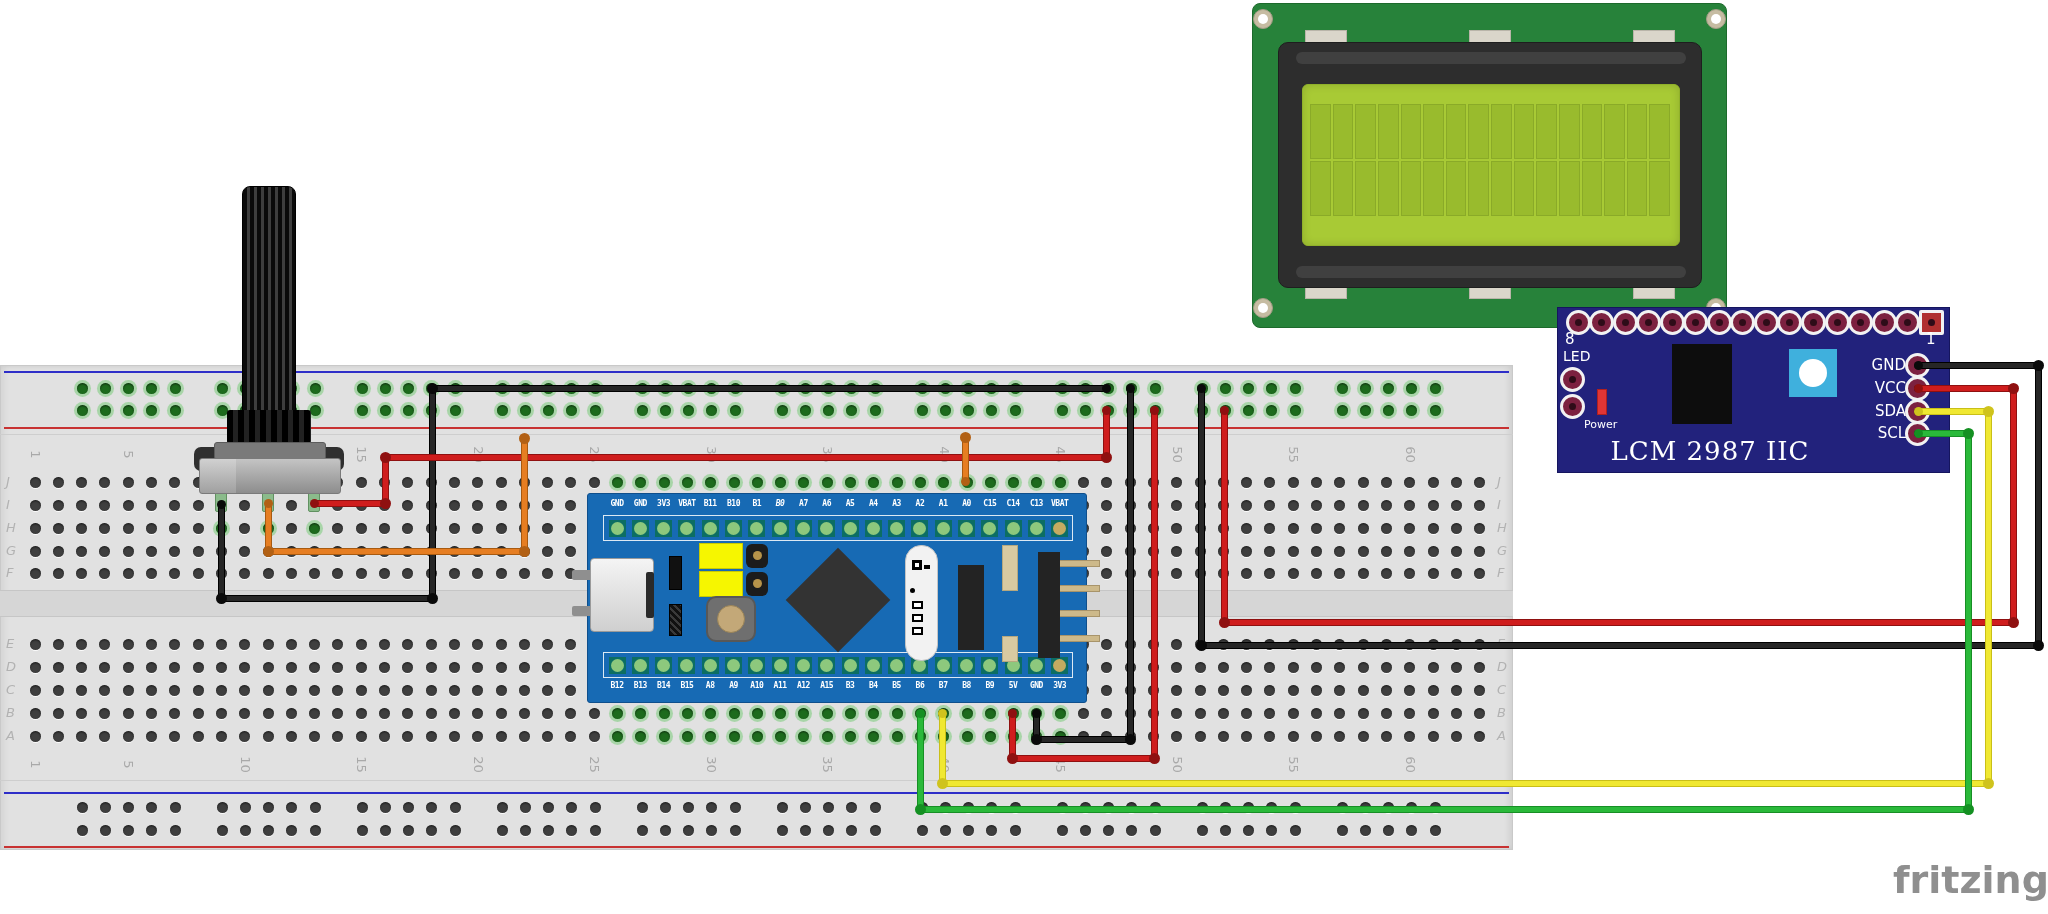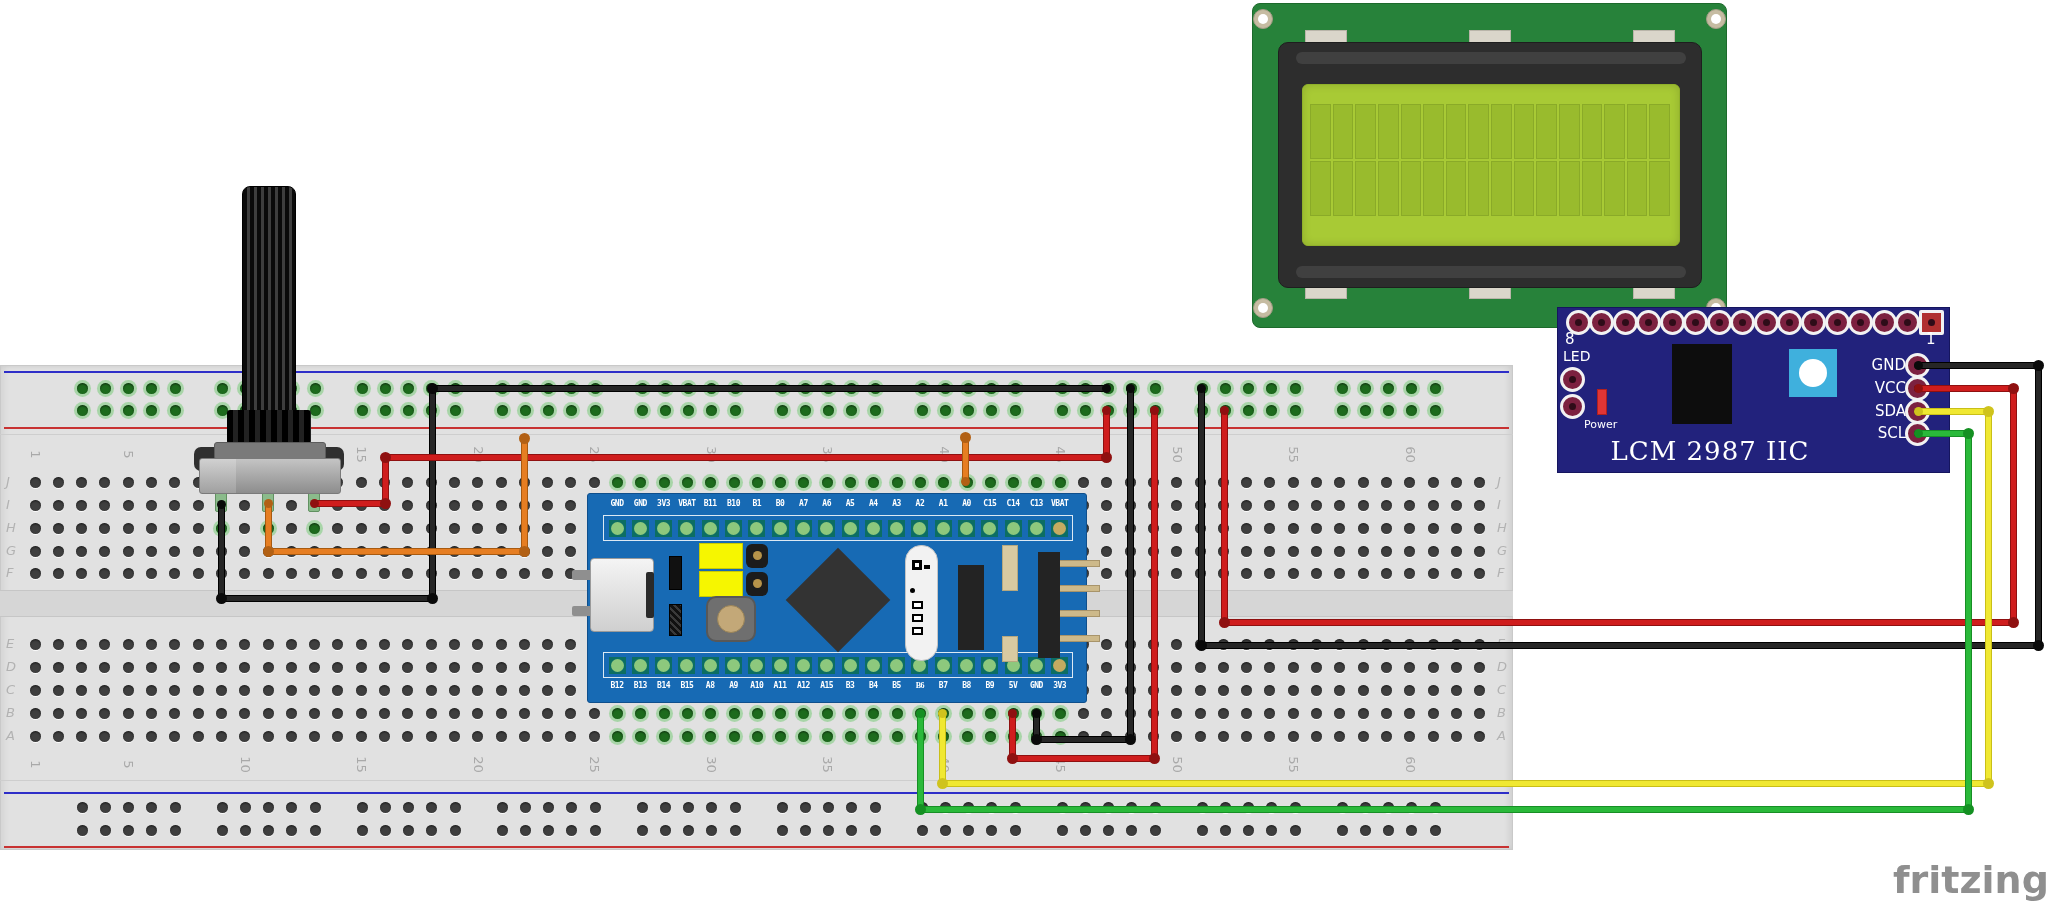--- a/index.html
+++ b/index.html
@@ -1023,21 +1023,21 @@
         <div class="pin-sq" style="left: 725px; top: 519.5px;"></div>
         <div class="pin-circ" style="left: 727px; top: 521.5px;"></div>
         <div class="pin-sq" style="left: 725px; top: 656.5px;"></div>
         <div class="pin-circ" style="left: 727px; top: 658.5px;"></div>
         <div class="stm-label" style="left: 744.8px; top: 499px;">B1</div>
         <div class="stm-label" style="left: 744.8px; top: 681px;">A10</div>
         <div class="pin-sq" style="left: 748.3px; top: 519.5px;"></div>
         <div class="pin-circ" style="left: 750.3px; top: 521.5px;"></div>
         <div class="pin-sq" style="left: 748.3px; top: 656.5px;"></div>
         <div class="pin-circ" style="left: 750.3px; top: 658.5px;"></div>
-        <div class="stm-label" style="left: 768.1px; top: 499px;">B0</div>
+        <div class="stm-label" style="left: 768.1px; top: 499px; font-style: italic;">B0</div>
         <div class="stm-label" style="left: 768.1px; top: 681px;">A11</div>
         <div class="pin-sq" style="left: 771.6px; top: 519.5px;"></div>
         <div class="pin-circ" style="left: 773.6px; top: 521.5px;"></div>
         <div class="pin-sq" style="left: 771.6px; top: 656.5px;"></div>
         <div class="pin-circ" style="left: 773.6px; top: 658.5px;"></div>
         <div class="stm-label" style="left: 791.4px; top: 499px;">A7</div>
         <div class="stm-label" style="left: 791.4px; top: 681px;">A12</div>
         <div class="pin-sq" style="left: 794.9px; top: 519.5px;"></div>
         <div class="pin-circ" style="left: 796.9px; top: 521.5px;"></div>
         <div class="pin-sq" style="left: 794.9px; top: 656.5px;"></div>
@@ -1060,21 +1060,21 @@
         <div class="pin-circ" style="left: 866.8px; top: 521.5px;"></div>
         <div class="pin-sq" style="left: 864.8px; top: 656.5px;"></div>
         <div class="pin-circ" style="left: 866.8px; top: 658.5px;"></div>
         <div class="stm-label" style="left: 884.6px; top: 499px;">A3</div>
         <div class="stm-label" style="left: 884.6px; top: 681px;">B5</div>
         <div class="pin-sq" style="left: 888.1px; top: 519.5px;"></div>
         <div class="pin-circ" style="left: 890.1px; top: 521.5px;"></div>
         <div class="pin-sq" style="left: 888.1px; top: 656.5px;"></div>
         <div class="pin-circ" style="left: 890.1px; top: 658.5px;"></div>
         <div class="stm-label" style="left: 907.9px; top: 499px;">A2</div>
-        <div class="stm-label" style="left: 907.9px; top: 681px; font-family: Liberation Serif, serif;">B6</div>
+        <div class="stm-label" style="left: 907.9px; top: 681px;">B6</div>
         <div class="pin-sq" style="left: 911.4px; top: 519.5px;"></div>
         <div class="pin-circ" style="left: 913.4px; top: 521.5px;"></div>
         <div class="pin-sq" style="left: 911.4px; top: 656.5px;"></div>
         <div class="pin-circ" style="left: 913.4px; top: 658.5px;"></div>
         <div class="stm-label" style="left: 931.2px; top: 499px;">A1</div>
         <div class="stm-label" style="left: 931.2px; top: 681px;">B7</div>
         <div class="pin-sq" style="left: 934.7px; top: 519.5px;"></div>
         <div class="pin-circ" style="left: 936.7px; top: 521.5px;"></div>
         <div class="pin-sq" style="left: 934.7px; top: 656.5px;"></div>
         <div class="pin-circ" style="left: 936.7px; top: 658.5px;"></div>

